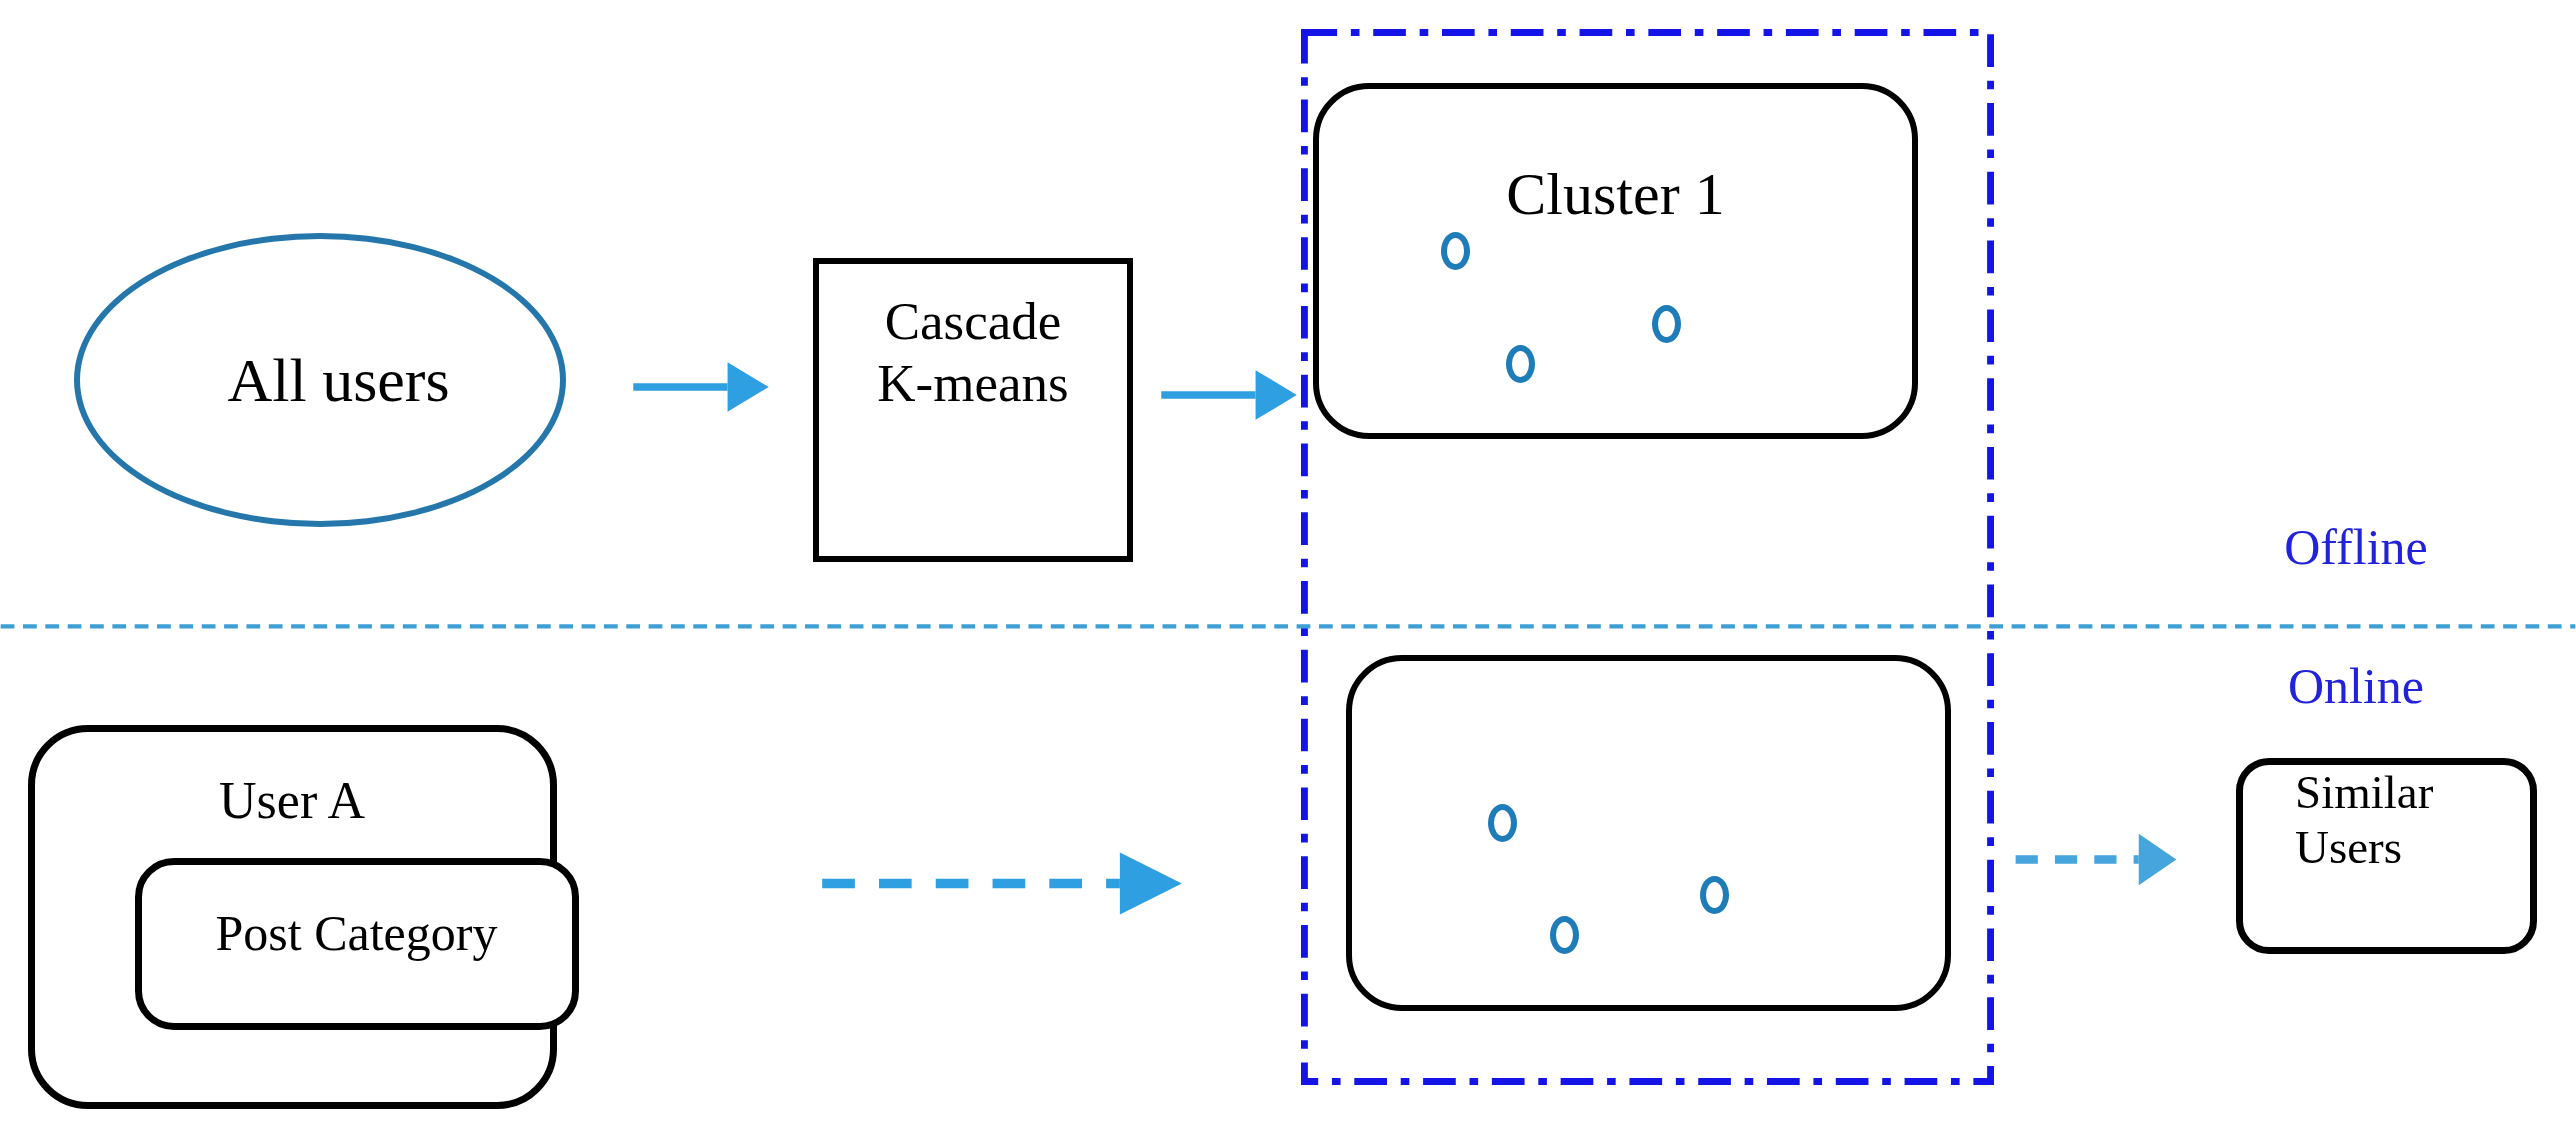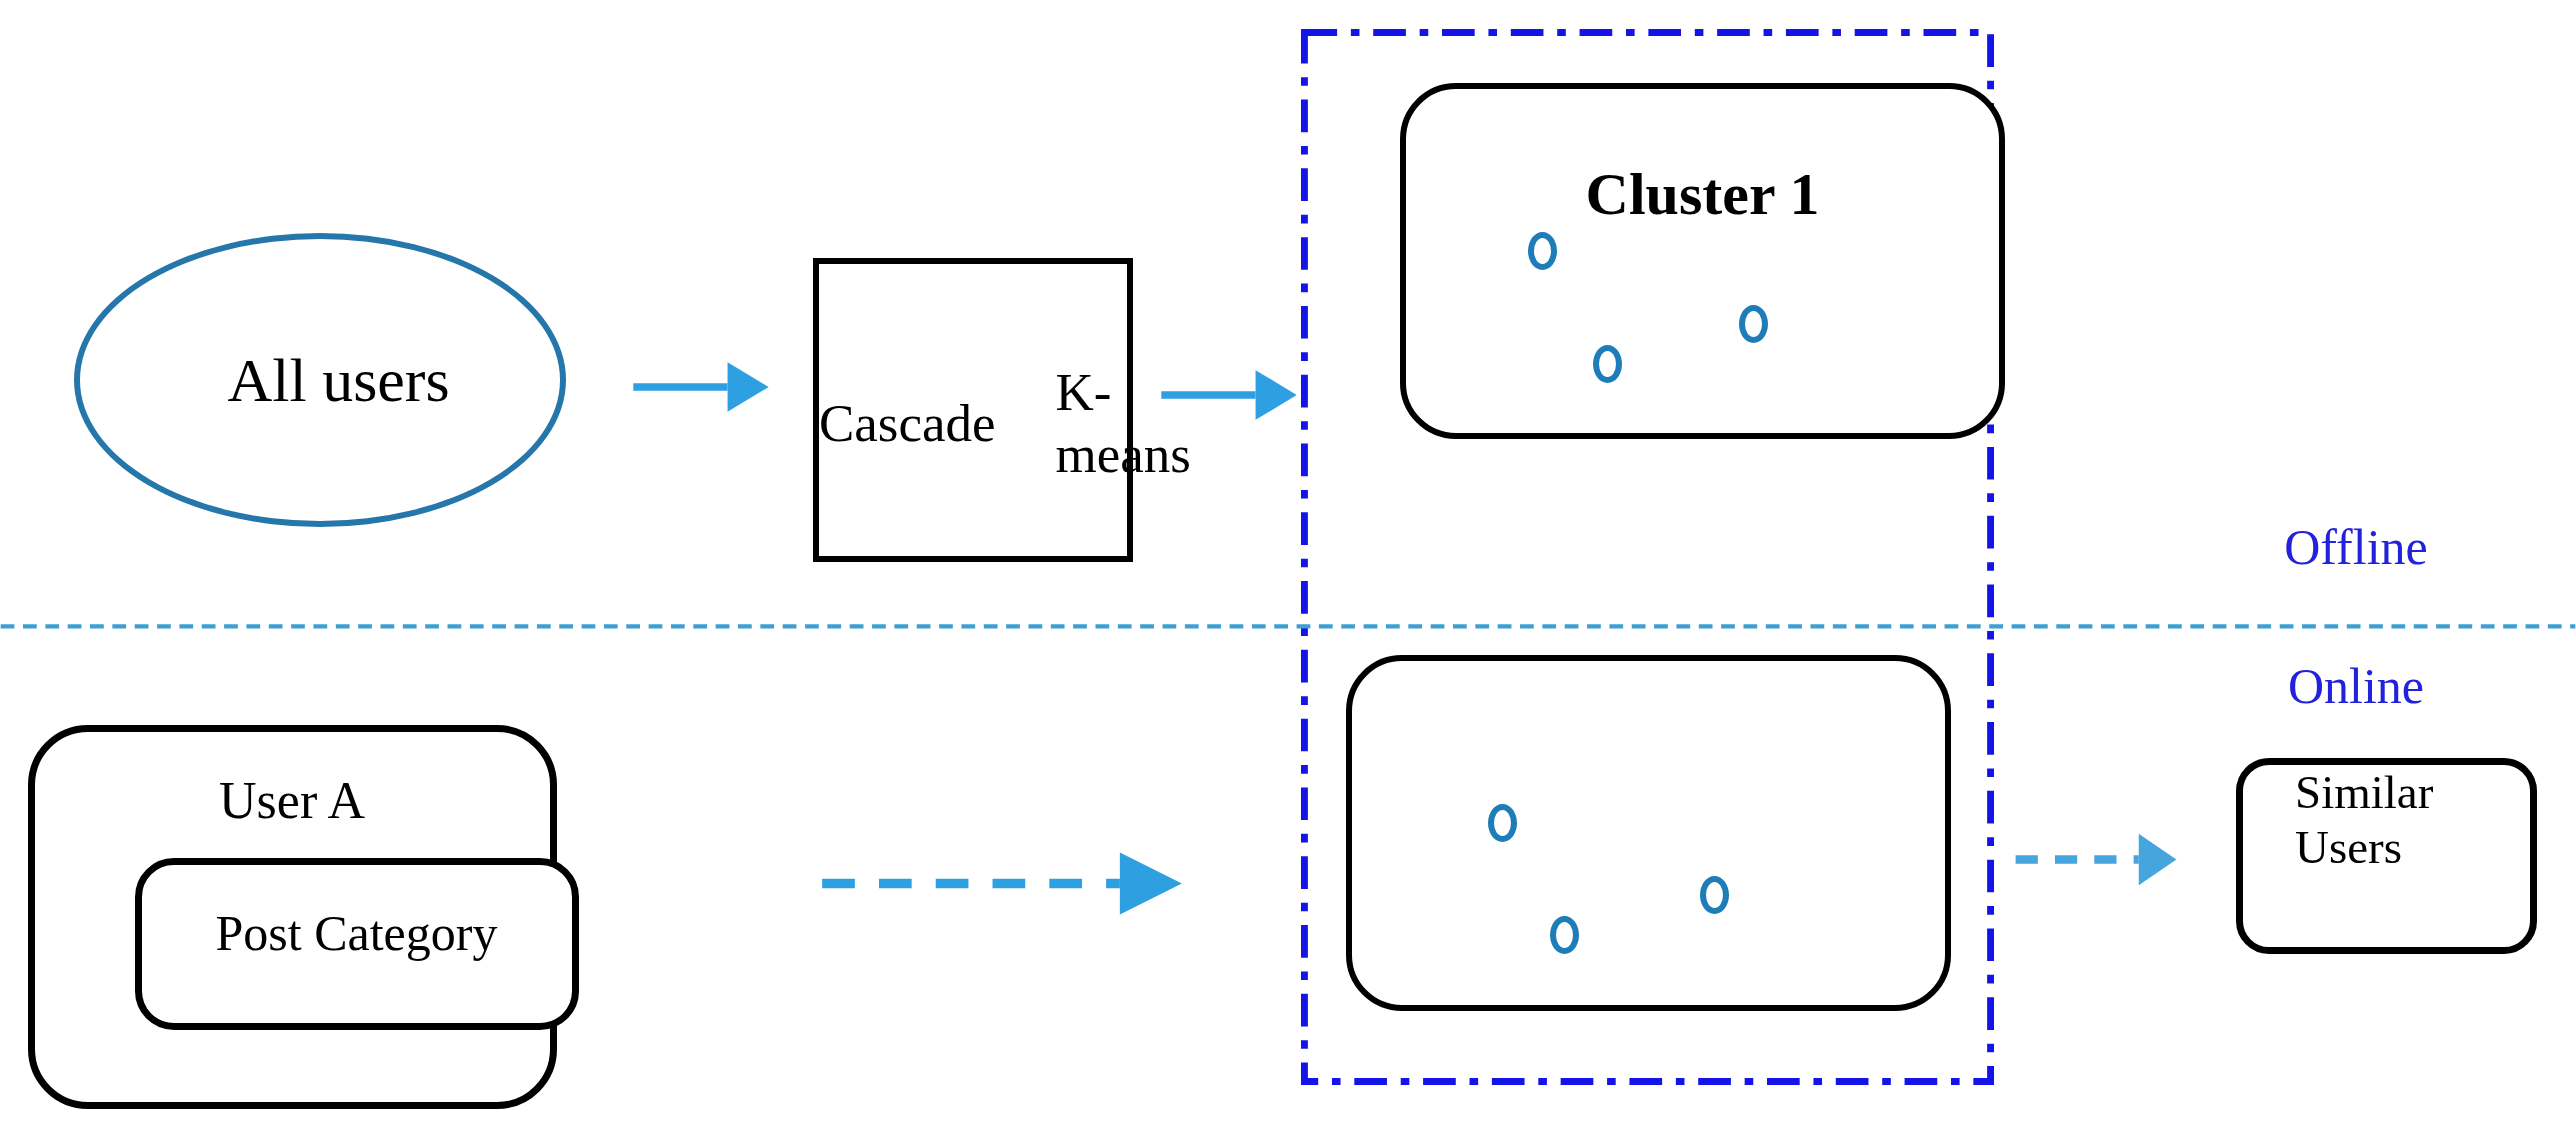--- a/index.html
+++ b/index.html
@@ -20,33 +20,33 @@
   .ellipse{
     left:74px; top:233px; width:492px; height:294px;
     border:6.9px solid var(--ellipse-stroke,#2577AB); border-radius:50%;
     display:flex; align-items:center; justify-content:center;
     box-sizing:border-box; background:#fff;
   }
   .ellipse .lbl{font-size:62px;margin-left:37px;}
   .cascade-box{
     left:813px; top:258px; width:320px; height:304px; box-sizing:border-box;
     border:6.9px solid var(--box-border,#000); background:#fff;
-    display:flex; flex-direction:row; align-items:center;
-    padding-top:26px; gap:60px;
+    display:flex; flex-direction:column; align-items:center;
+    padding-top:26px; 
   }
   .cascade-box .lbl{font-size:53px; line-height:62px;}
   .cluster-box{
     width:605px; height:356px; box-sizing:border-box;
     border:6.9px solid var(--box-border,#000); border-radius:56px; background:#fff;
   }
   .cluster-box .lbl{
     position:absolute; left:0; top:71px; width:100%;
     text-align:center; font-size:60px;
   }
-  .cluster1{left:1400px; top:83px;font-weight:bold;}
+  .cluster1{left:1313px; top:83px;}
   .clusterK{left:1346px; top:655px;}
   .pt{
     position:absolute; width:17px; height:26px; border-radius:50%;
     border:6px solid var(--marker-stroke,#1E7CB8); background:#fff;
   }
   .usera-box{
     left:27.5px; top:725px; width:529px; height:384px; box-sizing:border-box;
     border:7.7px solid var(--box-border,#000); border-radius:60px; background:#fff;
   }
   .usera-box .lbl{

